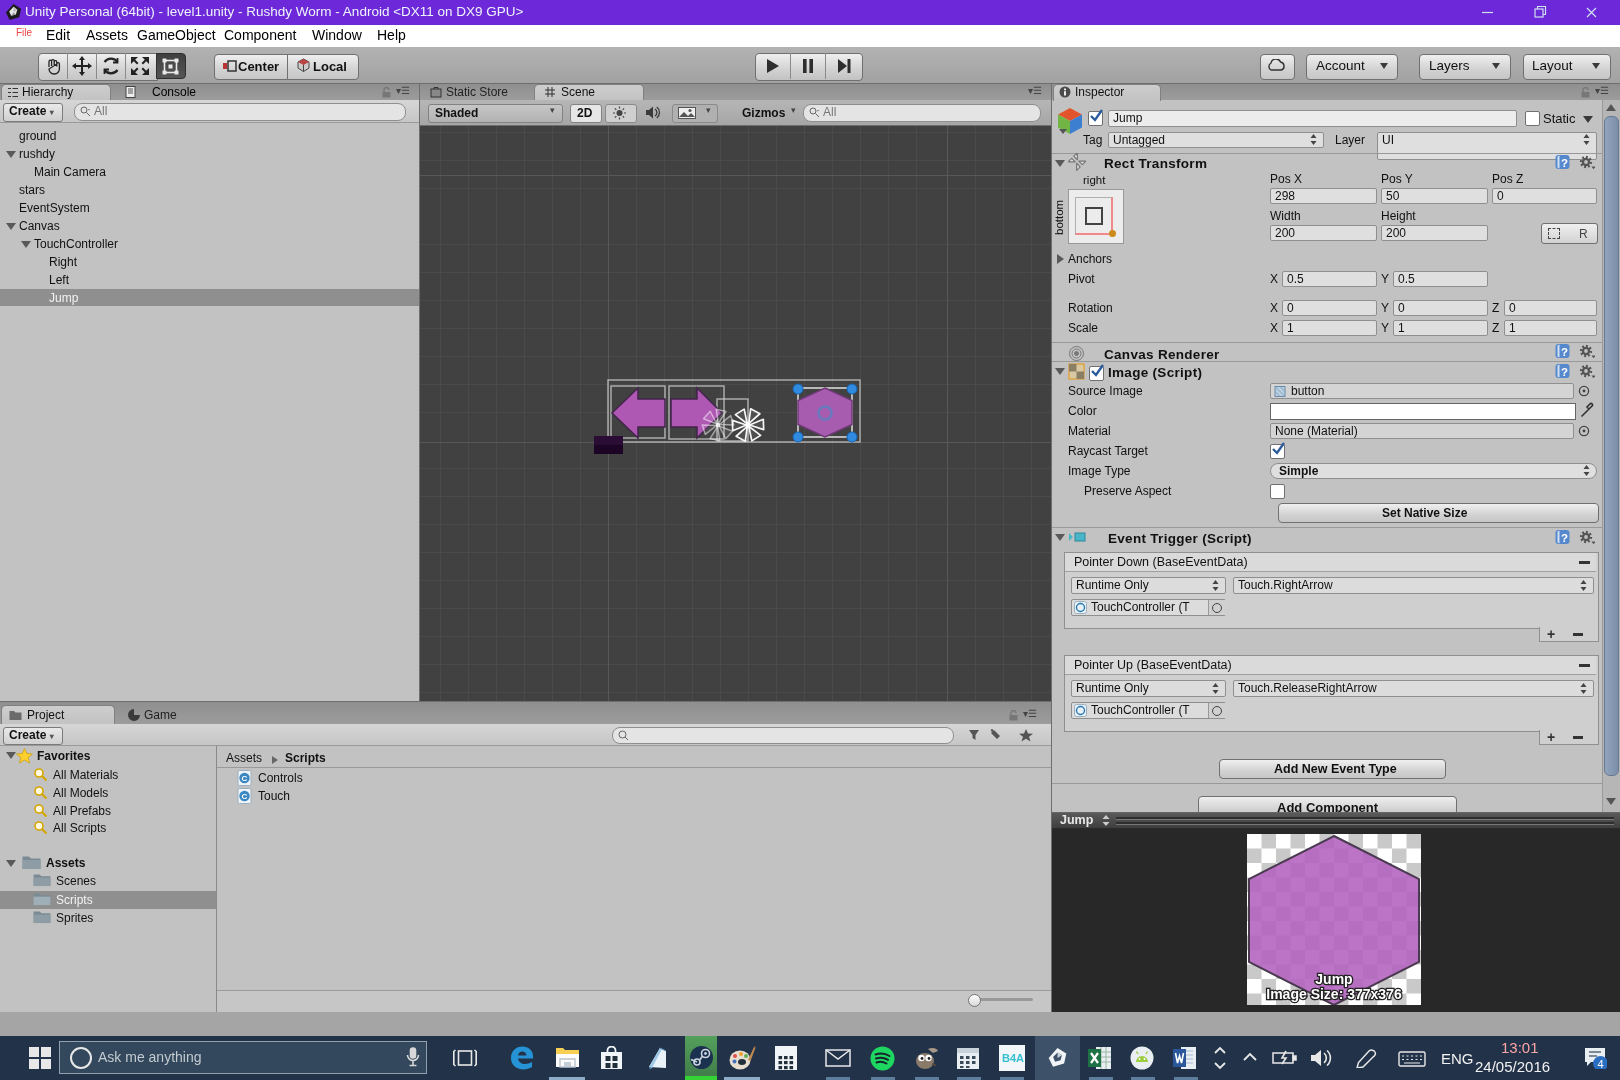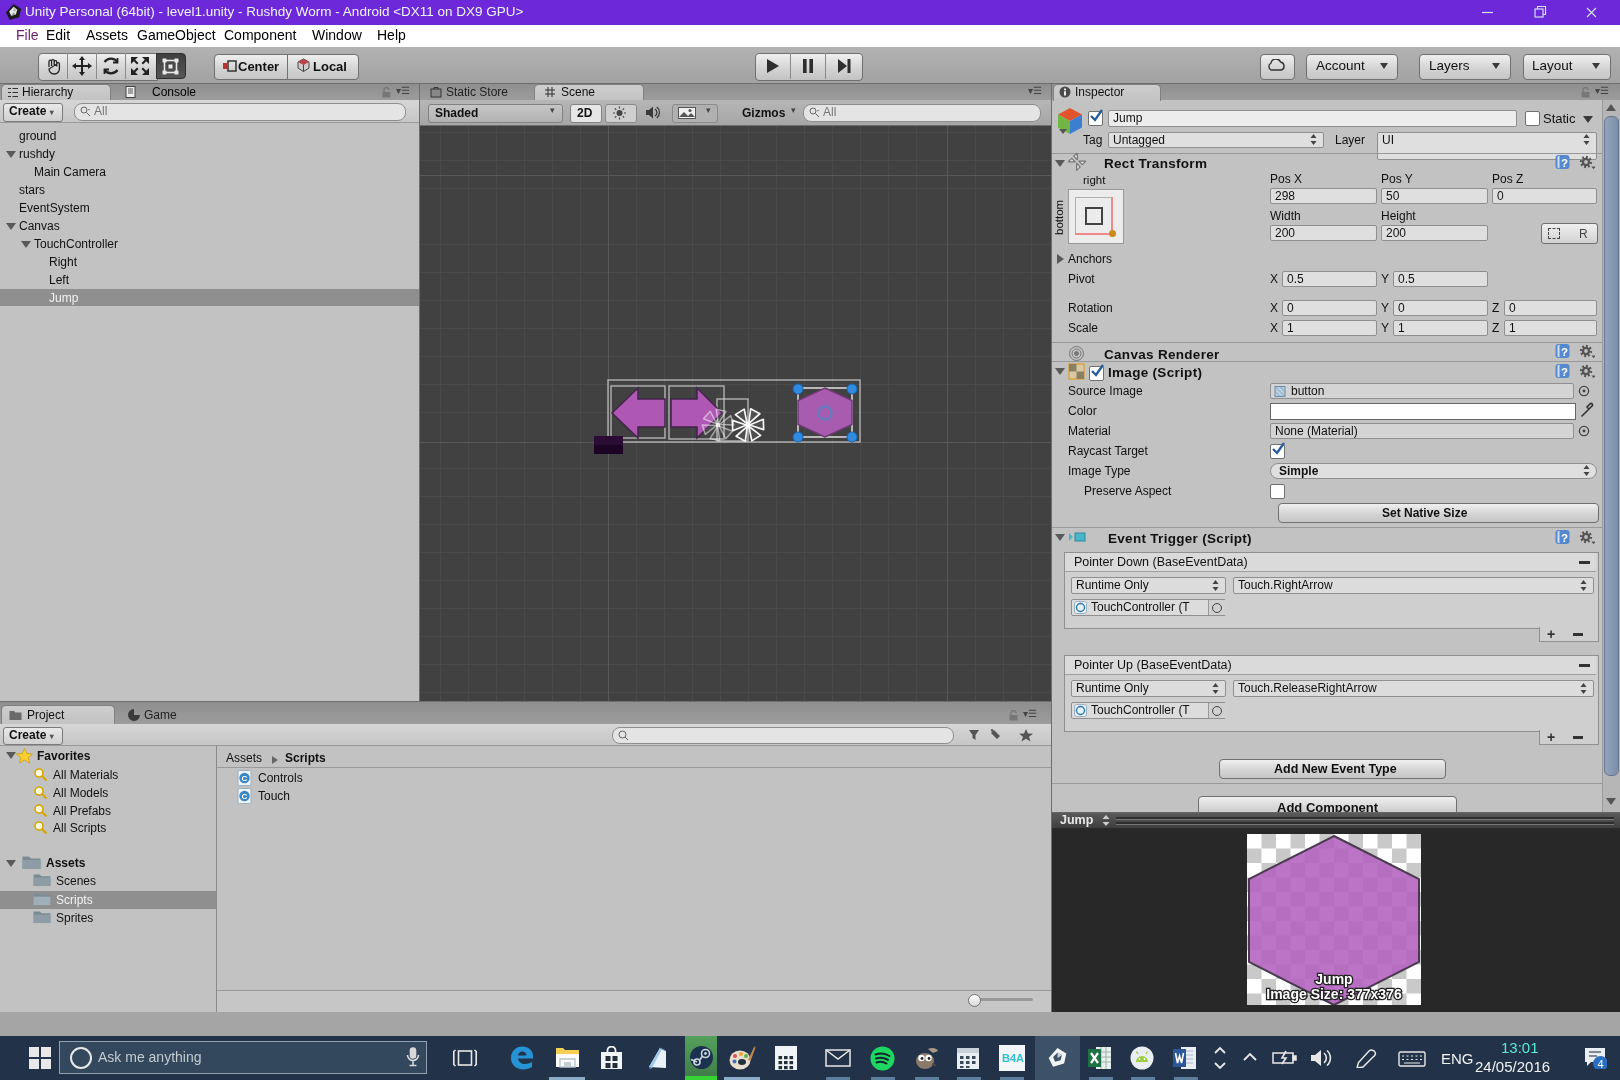--- a/index.html
+++ b/index.html
@@ -23,21 +23,21 @@
   <div class="r" style="left:25px;top:4px;font-size:13.5px;color:#eef4fa">Unity Personal (64bit) - level1.unity - Rushdy Worm - Android &lt;DX11 on DX9 GPU&gt;</div>
   <svg class="r" style="left:1478px;top:0" width="120" height="25" viewBox="0 0 120 25" fill="none" stroke="#cfe0f1" stroke-width="1.2">
     <path d="M4 12.5 H15"></path>
     <rect x="57" y="9" width="8" height="8"></rect>
         <path d="M59.5 9 V6.5 H67.5 V14.5 H65"></path>
     <path d="M109 8 L118 17 M118 8 L109 17"></path>
   </svg>
 </div>
 
 <div class="r" style="left:0;top:25px;width:1620px;height:22px;background:#fff">
-  <div class="r" style="left:16px;top:2px;font-size:14px;color:#701a75">File</div>
+  <div class="r" style="left:16px;top:2px;font-size:10px;color:#ef4444">File</div>
   <div class="r" style="left:46px;top:2px;font-size:14px;color:#000">Edit</div>
   <div class="r" style="left:86px;top:2px;font-size:14px;color:#000">Assets</div>
   <div class="r" style="left:137px;top:2px;font-size:14px;color:#000">GameObject</div>
   <div class="r" style="left:224px;top:2px;font-size:14px;color:#000">Component</div>
   <div class="r" style="left:312px;top:2px;font-size:14px;color:#000">Window</div>
   <div class="r" style="left:377px;top:2px;font-size:14px;color:#000">Help</div>
 </div>
 
 <div class="r" style="left:0;top:47px;width:1620px;height:37px;background:linear-gradient(#b2b2b2,#a2a2a2);border-bottom:1px solid #6e6e6e;box-sizing:border-box">
 
@@ -832,21 +832,21 @@
         <path d="M14 2 C16 0.5 19 1 20 3 C21 4.8 20 7 18 8 L8 18 L2 19 L3.5 13.5 Z"></path>
       </svg>
   <svg class="r" style="left:1398px;top:15px" width="28" height="16" viewBox="0 0 28 16" fill="none" stroke="#e8e8e8" stroke-width="1.4">
         <rect x="1" y="1" width="26" height="14" rx="1.5"></rect>
         <g stroke-width="1.2">
           <path d="M4 5 h2 M8.5 5 h2 M13 5 h2 M17.5 5 h2 M22 5 h2 M4 8.5 h2 M8.5 8.5 h2 M13 8.5 h2 M17.5 8.5 h2 M22 8.5 h2 M6 12 h16"></path>
         </g>
       </svg>
   <div class="lbl" style="left:1432px;top:1050px"></div>
   <div class="lbl" style="left:1441px;top:14px;font-size:15px;color:#f2f2f2">ENG</div>
-  <div class="lbl" style="left:1501px;top:3px;font-size:15px;color:#5eead4">13:01</div>
+  <div class="lbl" style="left:1501px;top:3px;font-size:15px;color:#fca5a5">13:01</div>
   <div class="lbl" style="left:1475px;top:22px;font-size:15px;color:#f2f2f2">24/05/2016</div>
   <svg class="r" style="left:1583px;top:11px" width="24" height="22" viewBox="0 0 24 22">
         <path d="M2 1 H22 V15 H8 L4 19 V15 H2 Z" fill="#e9eef2"></path>
         <path d="M6 5 H18 M6 9 H14" stroke="#5a6a78" stroke-width="1.4"></path>
         <circle cx="17.5" cy="16.5" r="7.5" fill="#2a6ec2"></circle>
         <text x="17.5" y="20.5" text-anchor="middle" font-size="11" fill="#fff" font-family="Liberation Sans, sans-serif">4</text>
       </svg>
 
   <div class="r" style="left:549px;top:41px;width:36px;height:3px;background:#9fc2de;opacity:0.85"></div>
   <div class="r" style="left:724px;top:41px;width:36px;height:3px;background:#9fc2de;opacity:0.85"></div>

